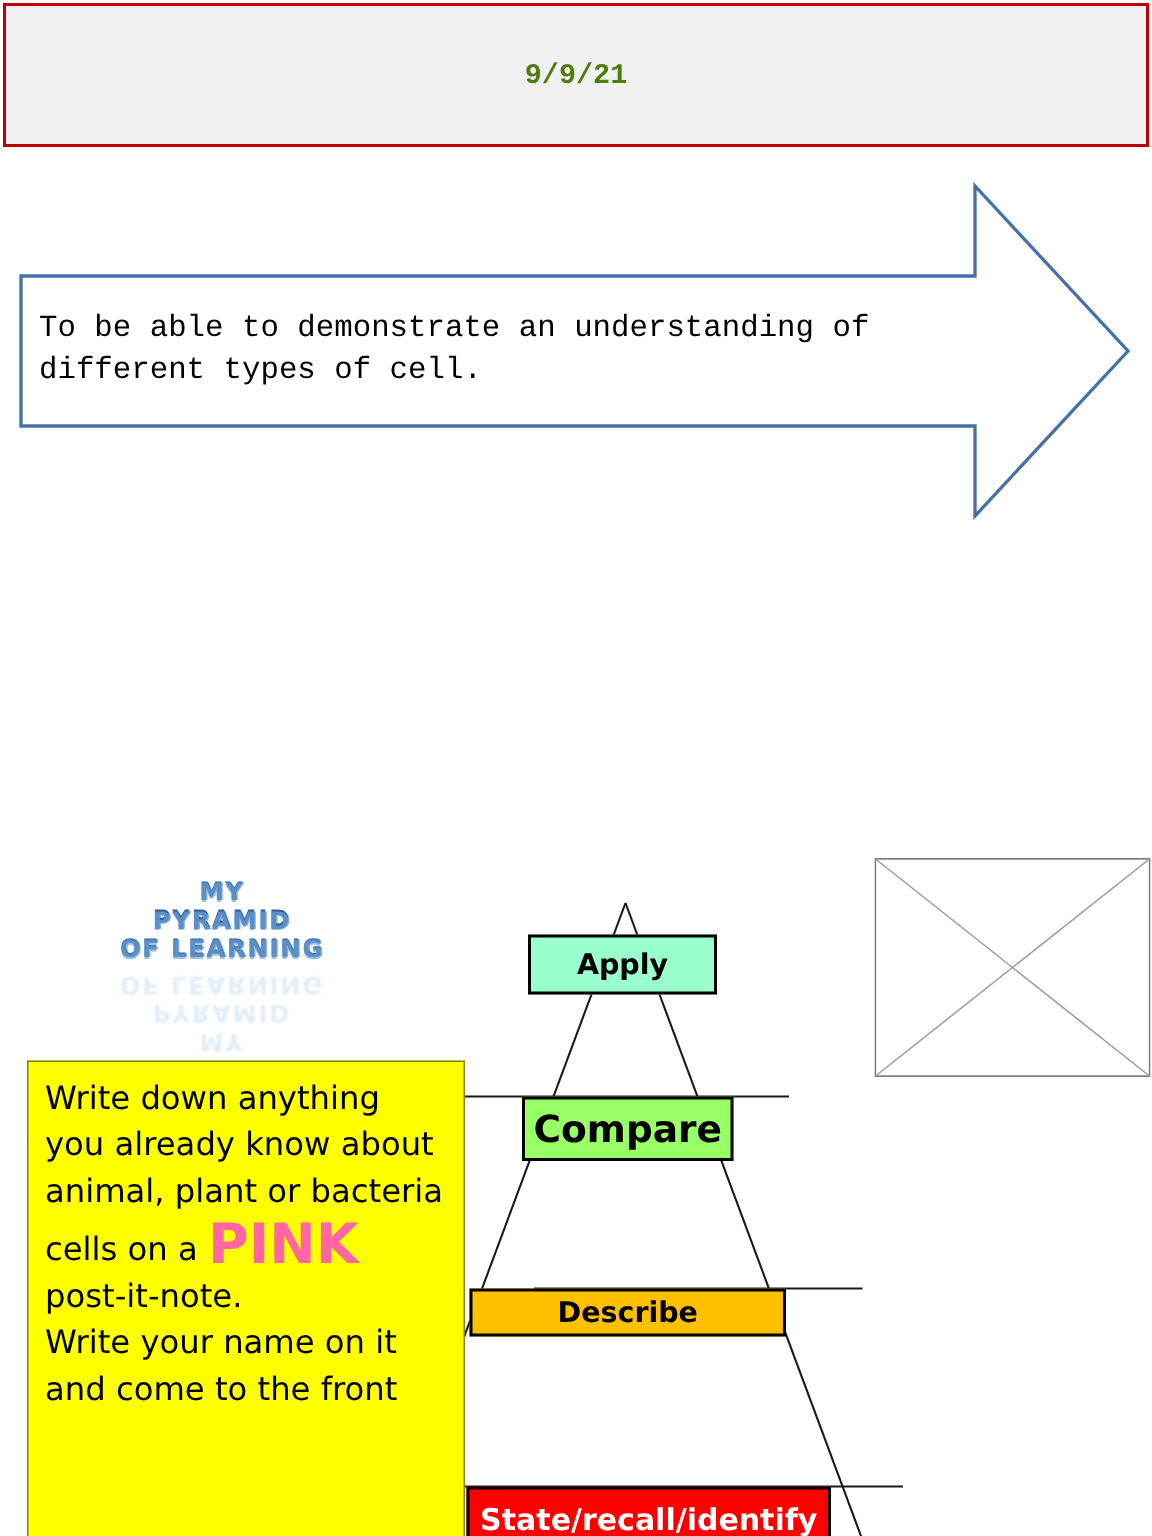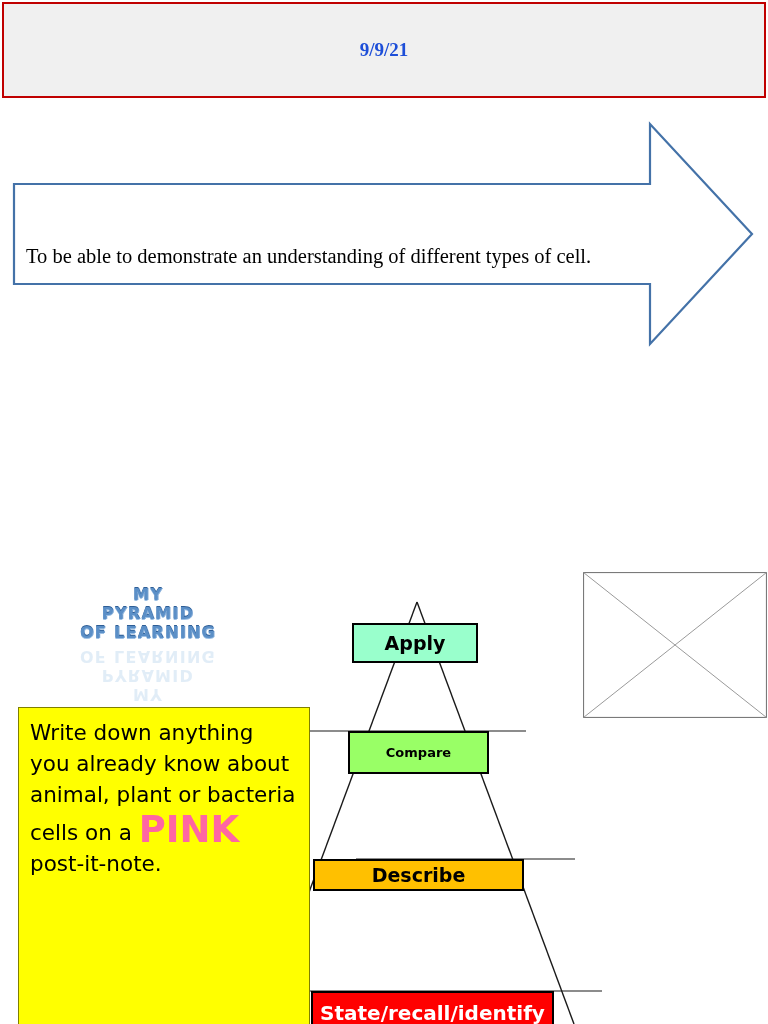--- a/index.html
+++ b/index.html
@@ -48,49 +48,48 @@
     height: 100%;
     box-sizing: border-box;
     border: 2px solid #C00000;
     border-left: 2px solid #C00000;
     background: #F0F0F0;
     display: flex;
     align-items: center;
     justify-content: center;
   }
   #date-text {
-    font-family: Liberation Serif, serif;
+    font-family: Liberation Mono, monospace;
     font-weight: bold;
     font-size: 19px;
-    color: #1d4ed8;
+    color: #4d7c0f;
   }
 
   
   #arrow-banner {
     position: absolute;
     left: 12px;
     top: 118px;
     width: 744px;
     height: 232px;
   }
   #arrow-svg {
     position: absolute;
     left: 0;
     top: 0;
   }
   #arrow-text {
     position: absolute;
     left: 14px;
     top: 88px;
     width: 660px;
-    font-family: Liberation Serif, serif;
+    font-family: Liberation Mono, monospace;
     font-size: 20.5px;
     line-height: 1.37;
     color: #000000;
-    margin-top: 36px;
   }
 
   
   #wordart {
     position: absolute;
     left: 48px;
     top: 586px;
     width: 200px;
     text-align: center;
     font-family: "DejaVu Sans", sans-serif;
@@ -145,21 +144,21 @@
     color: #000000;
   }
   #tier-apply {
     left: 352px; top: 623px; width: 126px; height: 40px;
     background: #99FFCC;
     font-size: 19px;
   }
   #tier-compare {
     left: 348px; top: 731px; width: 141px; height: 43px;
     background: #99FF66;
-    font-size: 13px;
+    font-size: 25px;
   }
   #tier-describe {
     left: 313px; top: 859px; width: 211px; height: 32px;
     background: #FFC000;
     font-size: 19px;
   }
   #tier-state {
     left: 311px; top: 991px; width: 243px; height: 44px;
     background: #FF0000;
     color: #FFFFFF;
@@ -244,13 +243,14 @@
 <div class="tier-box" id="tier-state">State/recall/identify</div>
 
 <svg id="image-placeholder" viewBox="0 0 184 146">
   <rect x="0.5" y="0.5" width="183" height="145" fill="#FFFFFF" stroke="#7A7A7A" stroke-width="1.2"></rect>
   <line x1="0.5" y1="0.5" x2="183.5" y2="145.5" stroke="#9A9A9A" stroke-width="1"></line>
   <line x1="183.5" y1="0.5" x2="0.5" y2="145.5" stroke="#9A9A9A" stroke-width="1"></line>
 </svg>
 
 <div id="yellow-note">
   <p><span>Write down anything you already know about animal, plant or bacteria cells on a </span><span class="pink-word">PINK</span><span> post-it-note.</span></p>
+  <p id="note-para-2">Write your name on it and come to the front</p>
 </div>
 
 </body></html>

